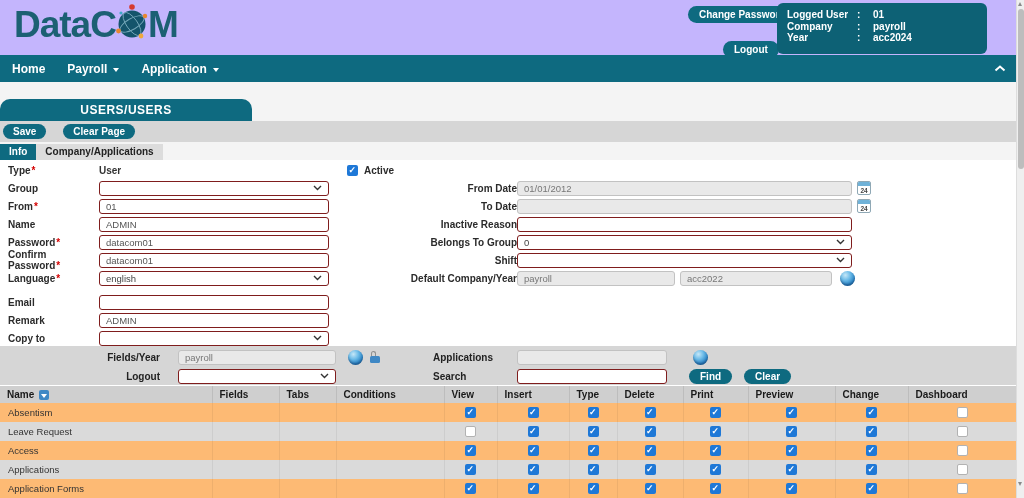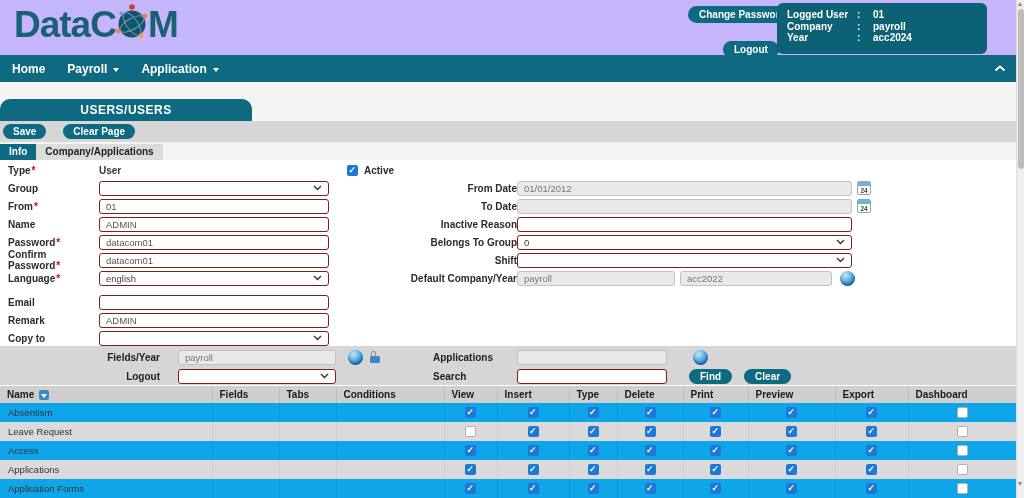--- a/index.html
+++ b/index.html
@@ -80,21 +80,21 @@
   .find-btn{margin-left:22px;padding:2px 11px;}
   .clear-btn{margin-left:12px;padding:2px 11px;}
 
   
   table{width:1016px;border-collapse:collapse;table-layout:fixed;}
   th{background:#cfcfcf;font-size:10px;font-weight:bold;color:#1a1a1a;text-align:left;padding:2px 0 2px 7px;height:17px;border-right:1px solid #bdbdbd;box-sizing:border-box;white-space:nowrap;overflow:hidden;}
   th:last-child{border-right:none;}
   td{height:19px;text-align:center;vertical-align:middle;border-right:1px solid rgba(0,0,0,.06);padding:0;box-sizing:border-box;}
   td:last-child{border-right:none;}
   td.tname{text-align:left;padding-left:8px;font-size:9.5px;color:#333;}
-  tr.rlight{background:#0ea5e9;}
+  tr.rlight{background:#fdba74;}
   tr.rgray{background:#dadada;}
   td .globe,td .cbx{margin:0 auto;}
   .filter-ic{display:inline-block;width:10px;height:10px;background:#3f88c5;border-radius:2px;margin-left:5px;vertical-align:-2px;position:relative;cursor:pointer;}
   .filter-ic::after{content:"";position:absolute;left:2px;top:3.5px;border-left:3px solid transparent;border-right:3px solid transparent;border-top:4px solid #fff;}
 
   
   .vscroll{position:absolute;right:0;top:0;width:8px;height:498px;background:#efefef;border-left:1px solid #ddd;box-sizing:border-box;}
   .sb-up{position:absolute;top:2px;left:1px;width:0;height:0;border-left:2.5px solid transparent;border-right:2.5px solid transparent;border-bottom:4px solid #8a8a8a;}
   .sb-down{position:absolute;bottom:12px;left:1px;width:0;height:0;border-left:2.5px solid transparent;border-right:2.5px solid transparent;border-top:4px solid #8a8a8a;}
   .sb-thumb{position:absolute;top:9px;left:.5px;width:6px;height:160px;background:#bdbdbd;border-radius:3px;cursor:grab;}
@@ -386,21 +386,21 @@
             <th><span>Name</span><span class="filter-ic"></span></th>
             <th><span>Fields</span></th>
             <th><span>Tabs</span></th>
             <th><span>Conditions</span></th>
             <th><span>View</span></th>
             <th><span>Insert</span></th>
             <th><span>Type</span></th>
             <th><span>Delete</span></th>
             <th><span>Print</span></th>
             <th><span>Preview</span></th>
-            <th><span>Export</span></th>
+            <th><span>Change</span></th>
             <th><span>Dashboard</span></th>
           </tr>
         </thead>
       <tbody>
           <tr class="rlight">
             <td class="tname">Absentism</td>
             <td><span class="globe sm"></span></td>
             <td><span class="globe sm"></span></td>
             <td><span class="globe sm"></span></td>
             <td>

